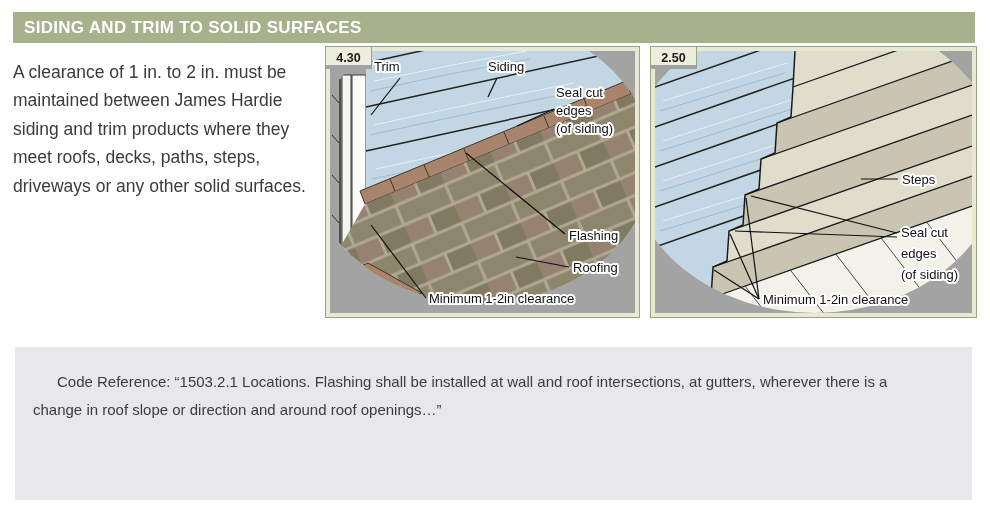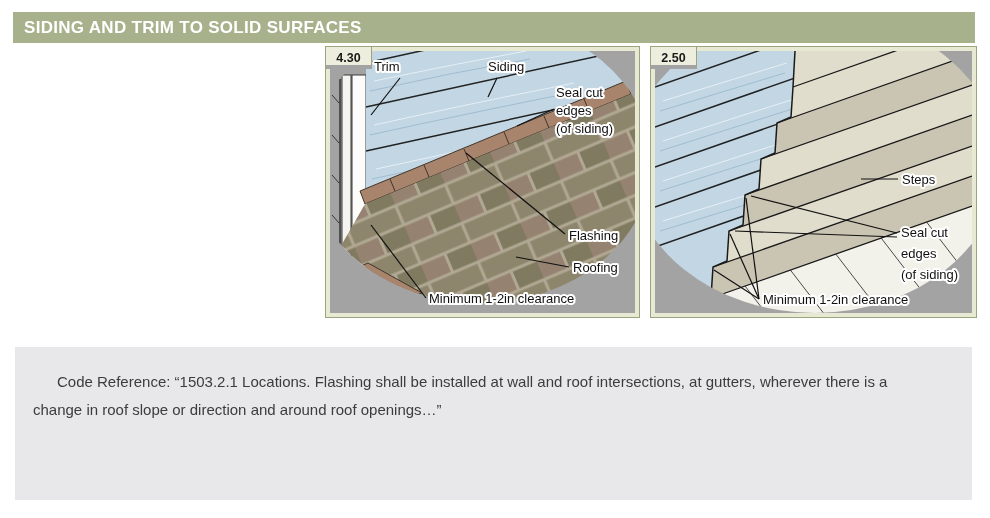--- a/index.html
+++ b/index.html
@@ -34,20 +34,21 @@
 </style>
 </head>
 <body>
 
 <div class="page">
 
   <div class="header-bar">
     <span>SIDING AND TRIM TO SOLID SURFACES</span>
   </div>
 
+  <div class="intro">A clearance of 1 in. to 2 in. must be maintained between James Hardie siding and trim products where they meet roofs, decks, paths, steps, driveways or any other solid surfaces.</div>
 
   <div class="fig-panel left">
     <div class="fig-tag">4.30</div>
     <div class="fig-inner">
       <svg viewBox="0 0 305 262" width="305" height="262">
         <defs>
           <clipPath id="blob1">
               <ellipse cx="150" cy="110" rx="172" ry="142"></ellipse>
             </clipPath>
           <clipPath id="sid1clip">

